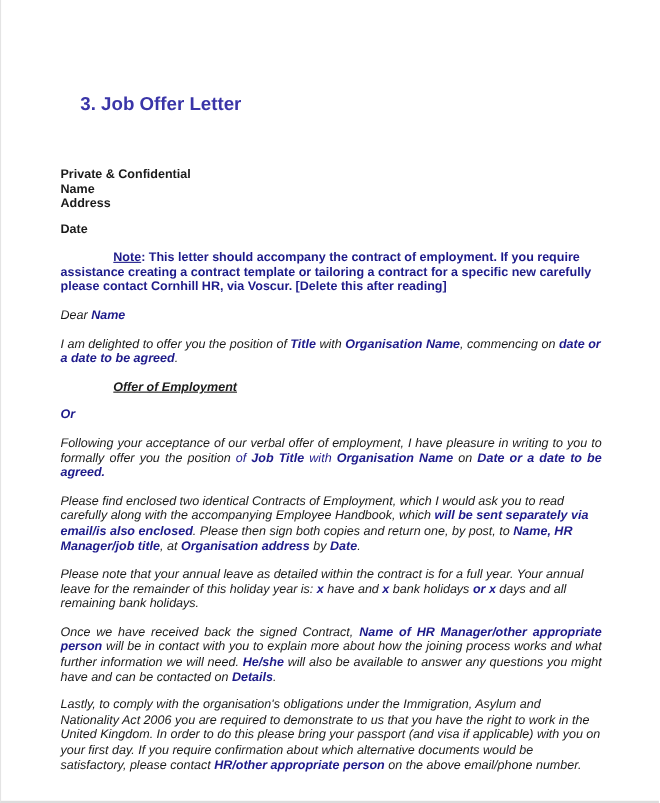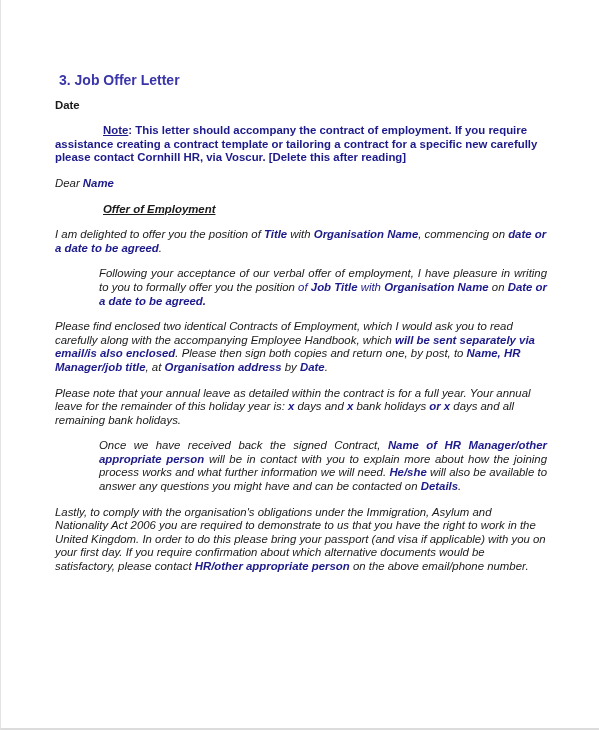--- a/index.html
+++ b/index.html
@@ -1,53 +1,59 @@
 <!DOCTYPE html>
 <html><head>
 <meta charset="utf-8">
 <style>
   html, body { margin:0; padding:0; background:#ffffff; }
   body { width:600px; height:730px; overflow:hidden; position:relative;
          font-family:"Liberation Sans", sans-serif; color:#1a1a1a; }
   .page { position:absolute; left:0; top:0; width:598px; height:728px;
           border-left:1px solid #e4e4e4; border-bottom:2px solid #dcdcdc; background:#fff; }
   .content { position:absolute; left:54px; top:70px; width:492px; font-size:11.4px; line-height:13.6px; }
-  .title { color:#3a35a8; font-weight:bold; font-size:14px; margin:4px; }
+  .title { color:#3a35a8; font-weight:bold; font-size:17px; margin:18px; }
   .b { font-weight:bold; }
   .blue { color:#1d1a8a; font-weight:bold; }
   .u { text-decoration:underline;margin-left:48px; }
   p { margin:0; }
   .addr { margin-top:51px; font-weight:bold; line-height:13px; }
   .date { margin-top:11px; font-weight:bold; }
   .note { margin-top:12px; color:#1d1a8a; font-weight:bold; }
   .gap { margin-top:12px;font-style:italic; }
-  .just { text-align:justify;margin-left:44px; }
+  .just { text-align:justify; }
 </style>
 </head>
 <body>
 
 <div class="page">
   <div class="content">
     <p class="title">3. Job Offer Letter</p>
 
+    <div class="addr">
+      <div>Private &amp; Confidential</div>
+      <div>Name</div>
+      <div>Address</div>
+    </div>
 
     <p class="date">Date</p>
 
     <p class="note"><span class="u">Note</span><span>: This letter should accompany the contract of employment. If you require assistance creating a contract template or tailoring a contract for a specific new carefully please contact Cornhill HR, via Voscur. [Delete this after reading]</span></p>
 
     <p class="gap"><span>Dear </span><span class="blue">Name</span></p>
 
+    <p class="gap"><span>I am delighted to offer you the position of </span><span class="blue">Title</span><span> with </span><span class="blue">Organisation Name</span><span>, commencing on </span><span class="blue">date or a date to be agreed</span><span>.</span></p>
+
     <p class="gap b u">Offer of Employment</p>
 
-    <p class="gap"><span>I am delighted to offer you the position of </span><span class="blue">Title</span><span> with </span><span class="blue">Organisation Name</span><span>, commencing on </span><span class="blue">date or a date to be agreed</span><span>.</span></p>
-
+    <p class="gap blue">Or</p>
 
     <p class="gap just"><span>Following your acceptance of our verbal offer of employment, I have pleasure in writing to you to formally offer you the position </span><span style="color:#1d1a8a">of </span><span class="blue">Job Title</span><span style="color:#1d1a8a"> with </span><span class="blue">Organisation Name</span><span> on </span><span class="blue">Date or a date to be agreed</span><span class="blue">.</span></p>
 
     <p class="gap"><span>Please find enclosed two identical Contracts of Employment, which I would ask you to read carefully along with the accompanying Employee Handbook, which </span><span class="blue">will be sent separately via email/is also enclosed</span><span>. Please then sign both copies and return one, by post, to </span><span class="blue">Name, HR Manager/job title</span><span>, at </span><span class="blue">Organisation address</span><span> by </span><span class="blue">Date</span><span>.</span></p>
 
-    <p class="gap"><span>Please note that your annual leave as detailed within the contract is for a full year. Your annual leave for the remainder of this holiday year is: </span><span class="blue">x</span><span> days and </span><span class="blue">x</span><span> bank holidays </span><span class="blue">or x</span><span> days and all remaining bank holidays.</span></p>
+    <p class="gap"><span>Please note that your annual leave as detailed within the contract is for a full year. Your annual leave for the remainder of this holiday year is: </span><span class="blue">x</span><span> have and </span><span class="blue">x</span><span> bank holidays </span><span class="blue">or x</span><span> days and all remaining bank holidays.</span></p>
 
     <p class="gap just"><span>Once we have received back the signed Contract, </span><span class="blue">Name of HR Manager/other appropriate person</span><span> will be in contact with you to explain more about how the joining process works and what further information we will need. </span><span class="blue">He/she</span><span> will also be available to answer any questions you might have and can be contacted on </span><span class="blue">Details</span><span>.</span></p>
 
     <p class="gap"><span>Lastly, to comply with the organisation's obligations under the Immigration, Asylum and Nationality Act 2006 you are required to demonstrate to us that you have the right to work in the United Kingdom. In order to do this please bring your passport (and visa if applicable) with you on your first day. If you require confirmation about which alternative documents would be satisfactory, please contact </span><span class="blue">HR/other appropriate person</span><span> on the above email/phone number.</span></p>
   </div>
 </div>
 
 </body></html>

